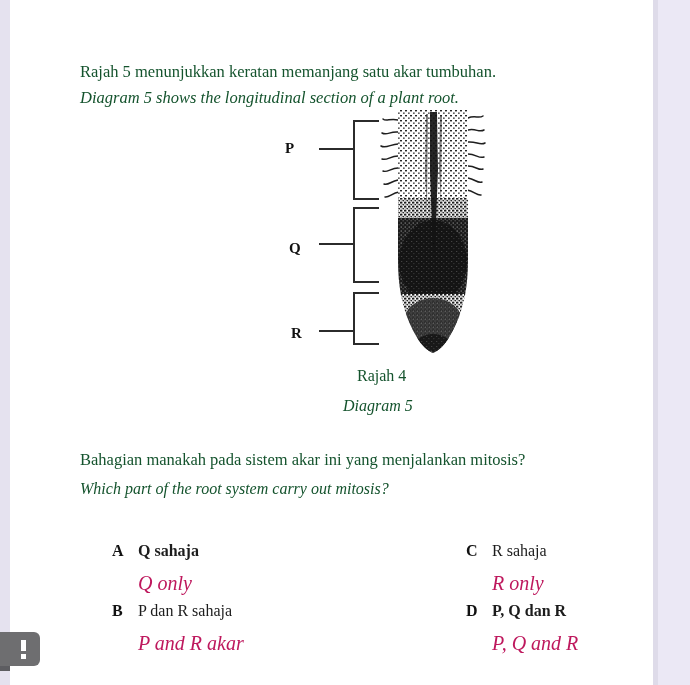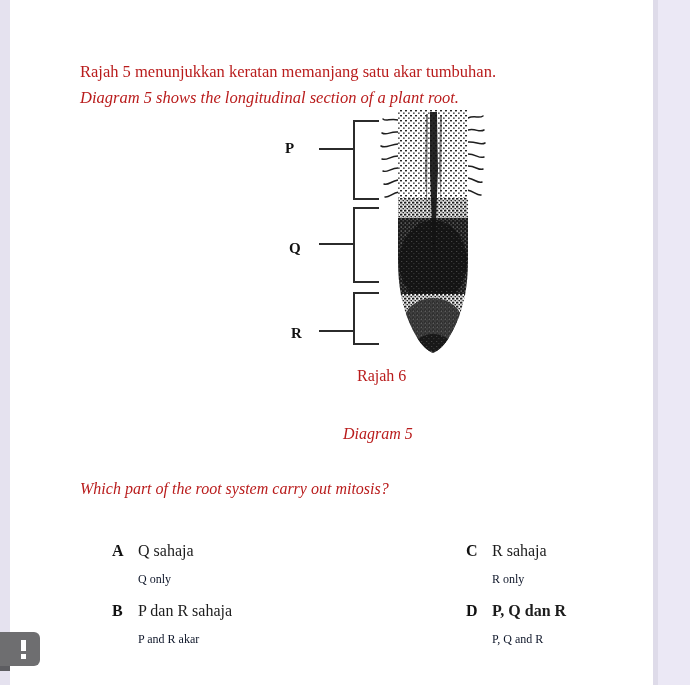--- a/index.html
+++ b/index.html
@@ -43,31 +43,31 @@
   }
 
   
   #content {
     position: absolute;
     left: 0; top: 0;
     width: 690px; height: 685px;
   }
   .line-my, .line-en {
     position: absolute;
-    color: #b91c1c;
+    color: #14532d;
     white-space: nowrap;
   }
   .line-my { font-style: normal; }
   .line-en { font-style: italic; text-align: right; }
 
   #stem-my  { left: 80px;  top: 62px;  font-size: 16.5px; }
   #stem-en  { left: 80px;  top: 88px;  font-size: 16.5px; }
 
   #cap-my   { left: 357px; top: 367px; font-size: 16px; }
-  #cap-en   { left: 343px; top: 397px; font-size: 16px; margin-top: 28px; }
+  #cap-en   { left: 343px; top: 397px; font-size: 16px; }
 
   #q-my     { left: 80px;  top: 450px; font-size: 16.5px; }
   #q-en     { left: 80px;  top: 480px; font-size: 16px; }
 
   
   #diagram {
     position: absolute;
     left: 275px; top: 110px;
     width: 230px; height: 250px;
   }
@@ -108,22 +108,23 @@
     color: #111;
   }
   .opt-my {
     position: absolute;
     font-size: 16px;
     color: #1c1c1c;
     white-space: nowrap;
   }
   .opt-en {
     position: absolute;
-    font-size: 12px;
-    color: #0f172a;
+    font-size: 20px;
+    font-style: italic;
+    color: #be185d;
     white-space: nowrap;
   }
 
   
   #alert-badge {
     position: absolute;
     left: -8px;
     top: 632px;
     width: 48px;
     height: 34px;
@@ -243,27 +244,28 @@
         <ellipse cx="53" cy="214" rx="30" ry="26" fill="url(#spk-dark)" opacity="0.85"></ellipse>
         <ellipse cx="53" cy="236" rx="18" ry="12" fill="url(#spk-darker)" opacity="0.9"></ellipse>
 
         <path d="M50,2 L57,2 L58,60 L56,112 L54,150 L52,120 L50,62 Z" fill="#141414" opacity="0.92"></path>
         <path d="M46,4 L48,4 L47,100 L45,64 Z" fill="#2a2a2a" opacity="0.6"></path>
         <path d="M60,6 L62,6 L61,96 L59,58 Z" fill="#2a2a2a" opacity="0.55"></path>
       </g>
     </svg>
   </div>
 
-  <div class="line-my" id="cap-my">Rajah 6</div>
+  <div class="line-my" id="cap-my">Rajah 4</div>
   <div class="line-en" id="cap-en">Diagram 5</div>
 
+  <div class="line-my" id="q-my">Bahagian manakah pada sistem akar ini yang menjalankan mitosis?</div>
   <div class="line-en" id="q-en">Which part of the root system carry out mitosis?</div>
 
   <div class="opt-letter" style="left:112px; top:542px;">A</div>
-  <div class="opt-my" style="left:138px; top:542px;">Q sahaja</div>
+  <div class="opt-my" style="left:138px; top:542px;font-weight:bold;">Q sahaja</div>
   <div class="opt-en" style="left:138px; top:572px;">Q only</div>
 
   <div class="opt-letter" style="left:112px; top:602px;">B</div>
   <div class="opt-my" style="left:138px; top:602px;">P dan R sahaja</div>
   <div class="opt-en" style="left:138px; top:632px;">P and R akar</div>
 
   <div class="opt-letter" style="left:466px; top:542px;">C</div>
   <div class="opt-my" style="left:492px; top:542px;">R sahaja</div>
   <div class="opt-en" style="left:492px; top:572px;text-align:center;">R only</div>
 

